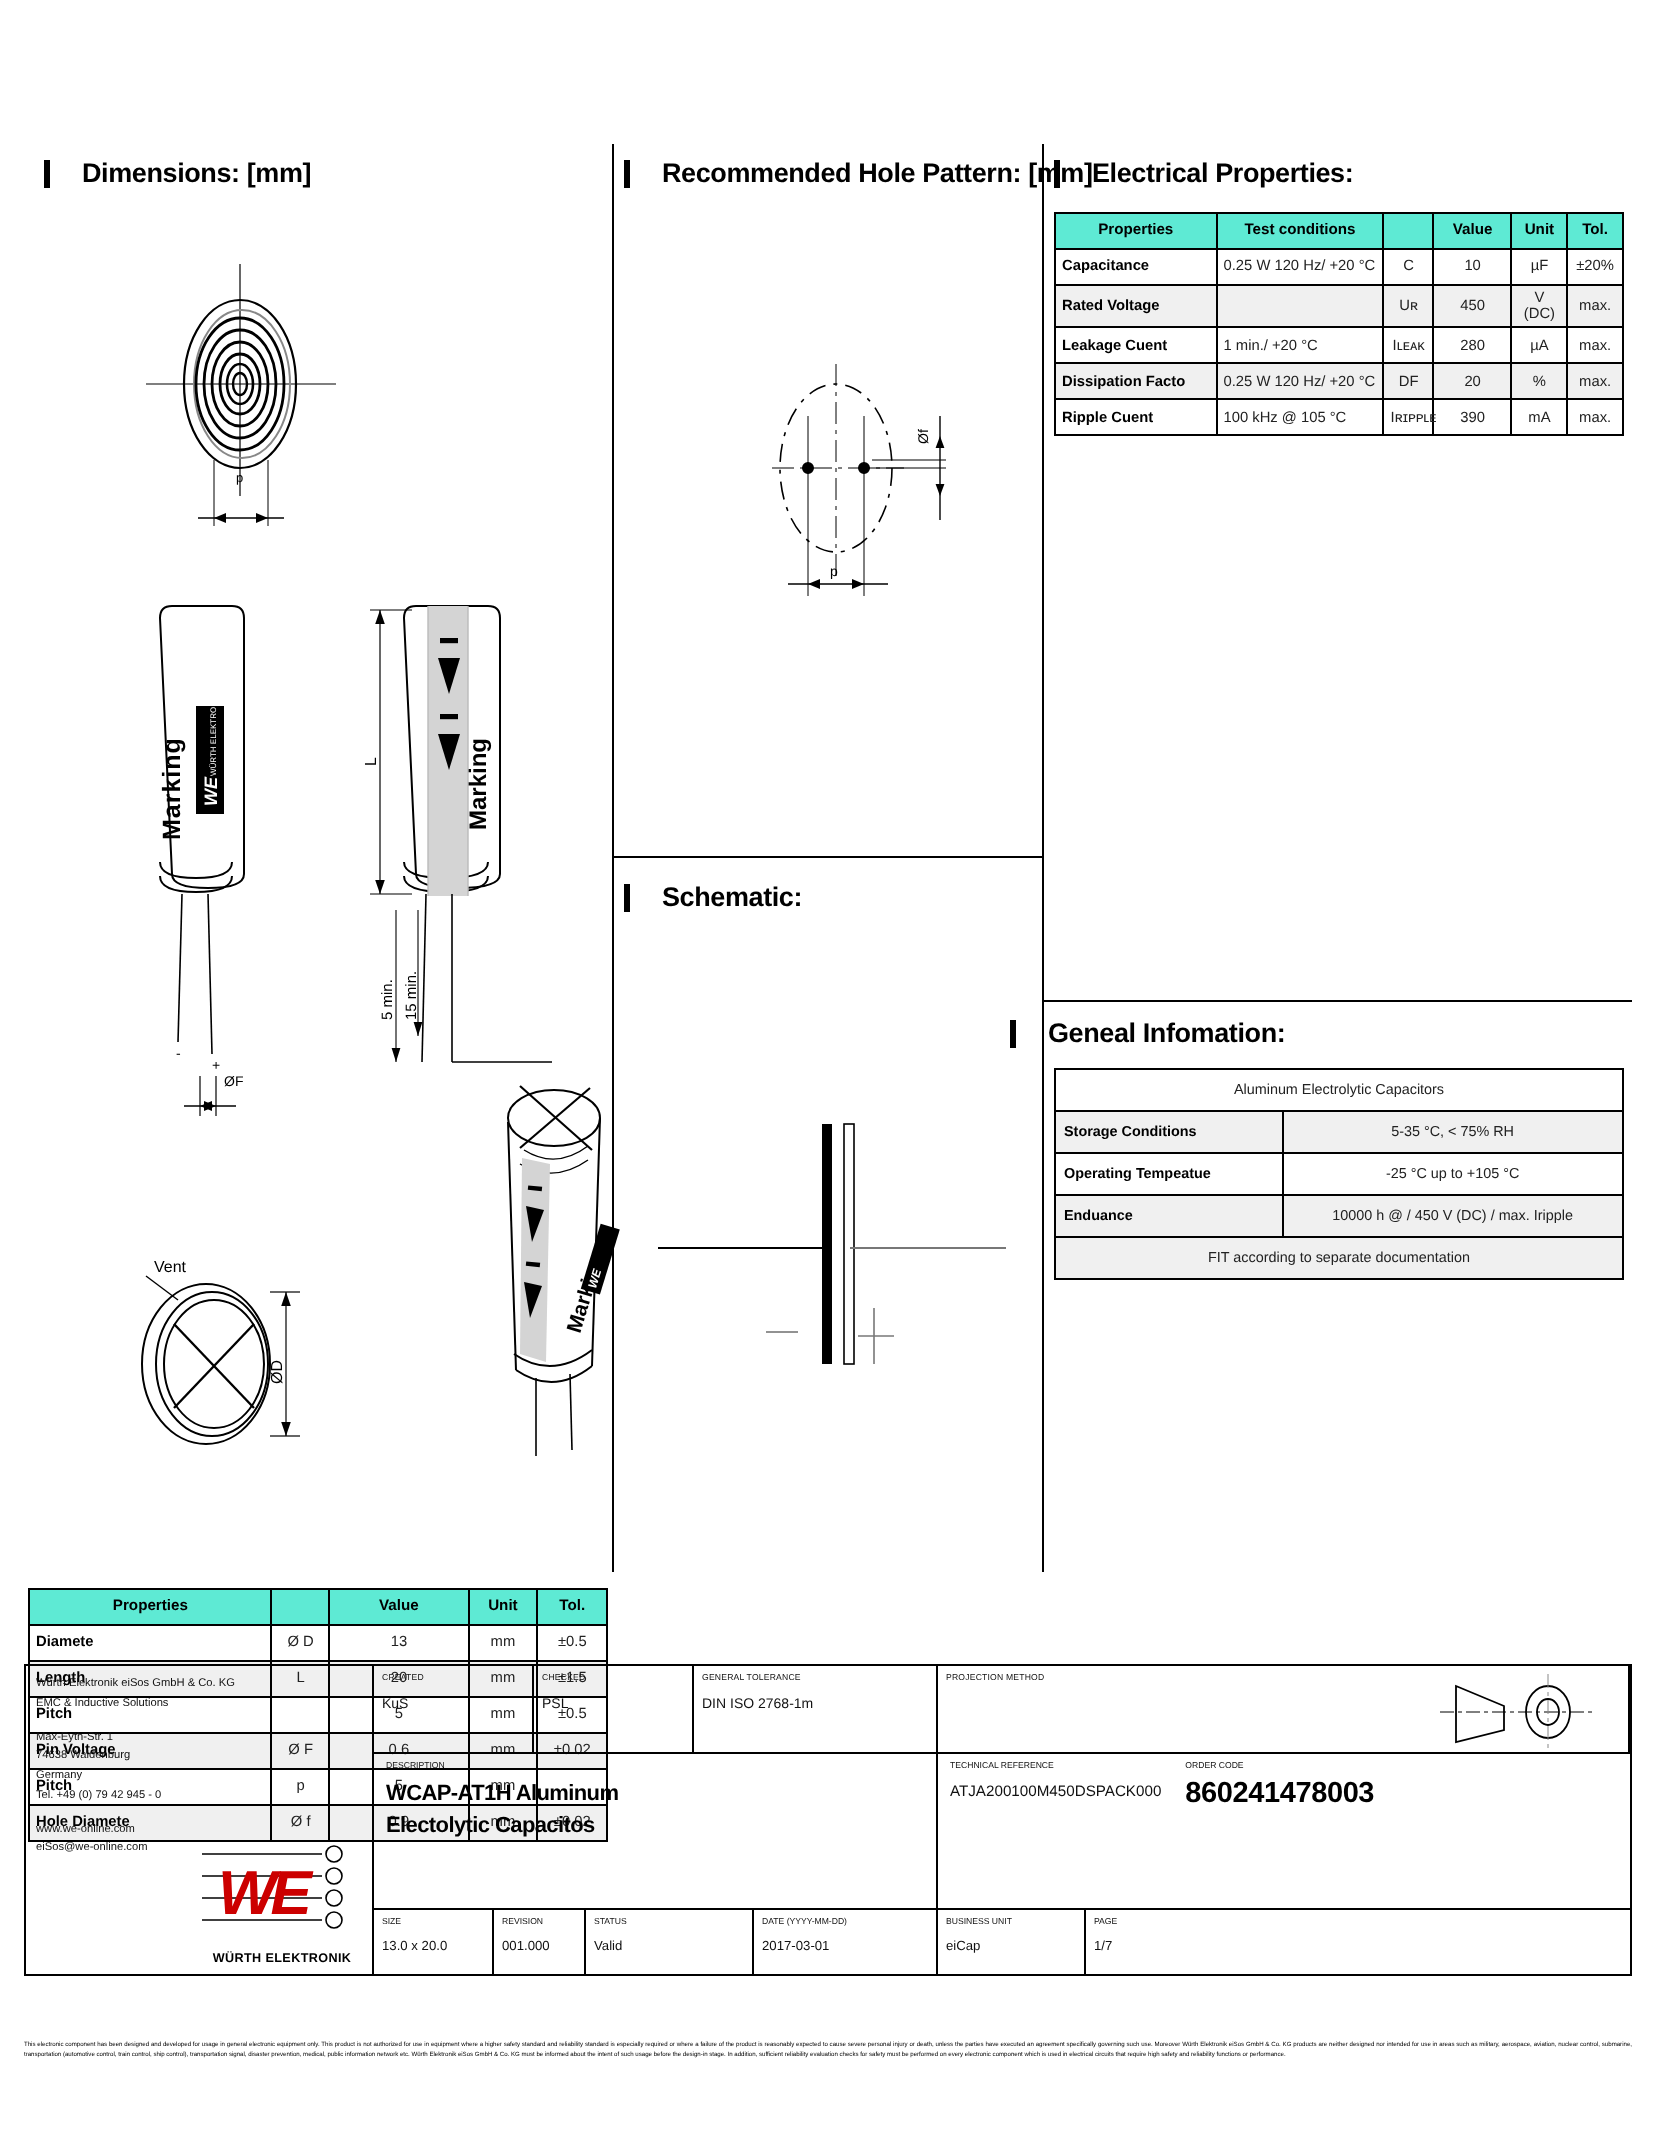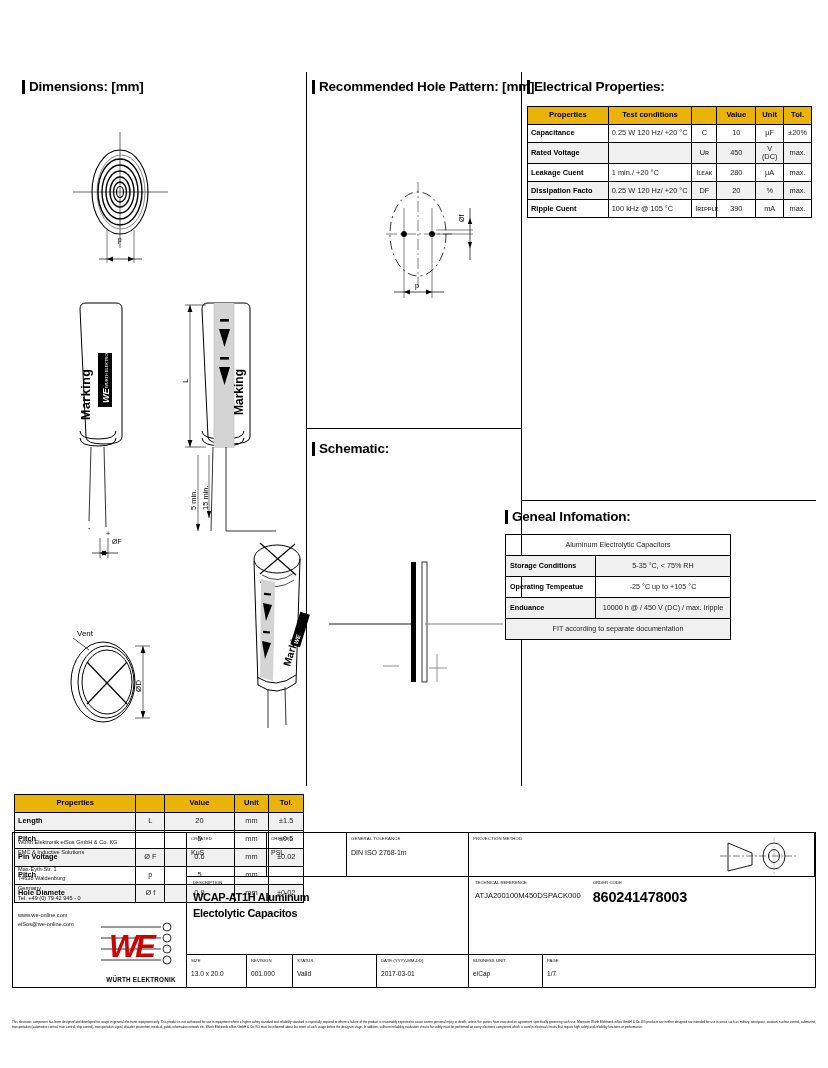--- a/index.html
+++ b/index.html
@@ -7,35 +7,35 @@
     width:828px;height:1068px;position:relative;overflow:hidden;
     font-family:"Liberation Sans", sans-serif;
     color:#000;
     -webkit-font-smoothing:none;
   }
   .sheet{position:absolute;inset:0;}
 
   
   .sec-title{
     font-weight:bold;font-size:13.5px;letter-spacing:-0.2px;
-    border-left:3px solid #000;padding-left:4px;line-height:1.05;
+    border-left:3px solid #000;padding-left:16px;line-height:1.05;
   }
   .abs{position:absolute;}
 
   
   table.dt{border-collapse:collapse;width:100%;table-layout:fixed;}
   table.dt td,table.dt th{
     border:1px solid #000;
     font-size:7.4px;line-height:1.1;
     padding:2px 3px;height:13px;
     vertical-align:middle;
     font-weight:normal;
     color:#222;
   }
-  table.dt th{background:#eab308;font-weight:bold;color:#000;font-size:7.6px;}
+  table.dt th{background:#5eead4;font-weight:bold;color:#000;font-size:7.6px;}
   table.dt td.lbl{font-weight:bold;color:#000;text-align:left;}
   table.dt td.ctr{text-align:center;}
   table.dt tr.alt td{background:#f0f0f0;}
   table.dt tr.alt td.lbl{background:#f0f0f0;}
 
   
   table.gi{border-collapse:collapse;width:100%;table-layout:fixed;}
   table.gi td{
     border:1px solid #000;font-size:7.2px;line-height:1.15;
     padding:3px 4px;height:14px;vertical-align:middle;color:#222;
@@ -345,21 +345,21 @@
           <td class="ctr">Iʀɪᴘᴘʟᴇ</td>
           <td class="ctr">390</td>
           <td class="ctr">mA</td>
           <td class="ctr">max.</td>
         </tr>
       </tbody>
     </table>
   </div>
 
   <div class="abs sec-title" style="left:505px;top:510px;">Geneal Infomation:</div>
-  <div class="abs" style="left:505px;top:534px;width:226px;">
+  <div class="abs" style="left:527px;top:534px;width:285px;">
     <table class="gi">
       <colgroup>
           <col style="width:40%">
           <col style="width:60%">
         </colgroup>
       <tbody>
         <tr>
             <td class="ctr" colspan="2">Aluminum Electrolytic Capacitors</td>
           </tr>
         <tr class="shade">
@@ -393,20 +393,27 @@
       <thead>
           <tr>
         <th>Properties</th>
         <th></th>
         <th class="ctr">Value</th>
         <th class="ctr">Unit</th>
         <th class="ctr">Tol.</th>
       </tr>
         </thead>
       <tbody>
+        <tr>
+          <td class="lbl">Diamete</td>
+          <td class="ctr">Ø D</td>
+          <td class="ctr">13</td>
+          <td class="ctr">mm</td>
+          <td class="ctr">±0.5</td>
+        </tr>
         <tr class="alt">
           <td class="lbl">Length</td>
           <td class="ctr">L</td>
           <td class="ctr">20</td>
           <td class="ctr">mm</td>
           <td class="ctr">±1.5</td>
         </tr>
         <tr>
           <td class="lbl">Pitch</td>
           <td class="ctr"></td>

